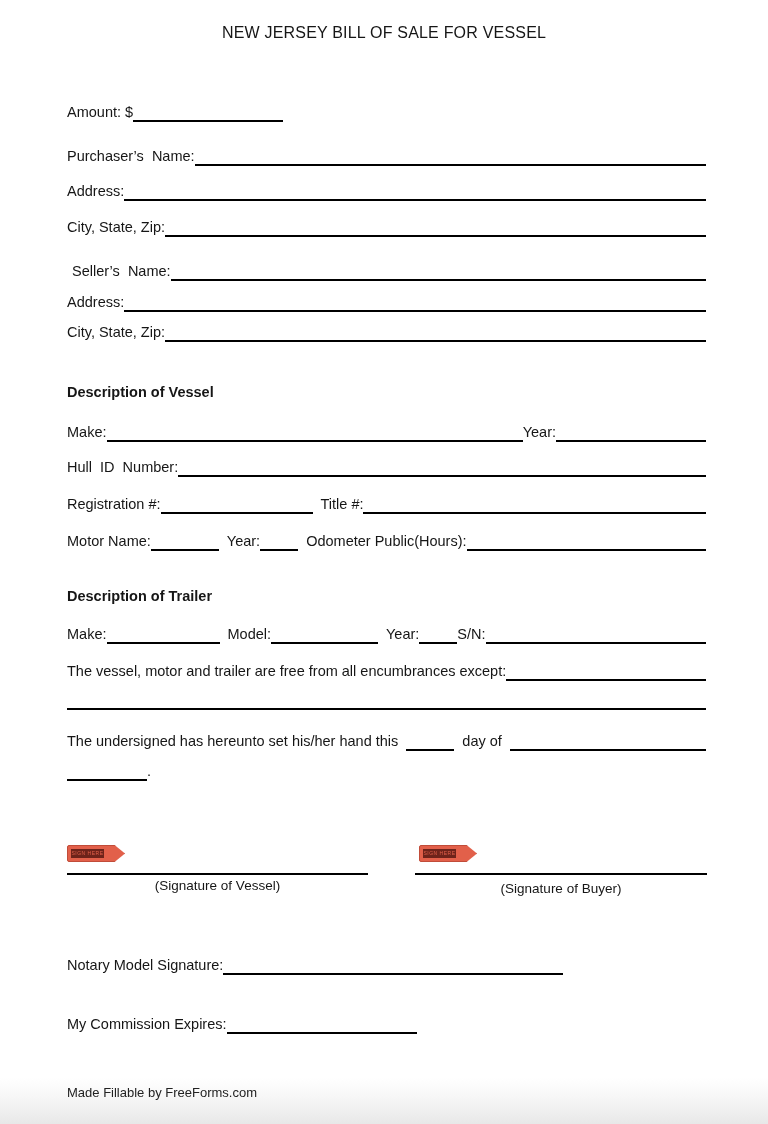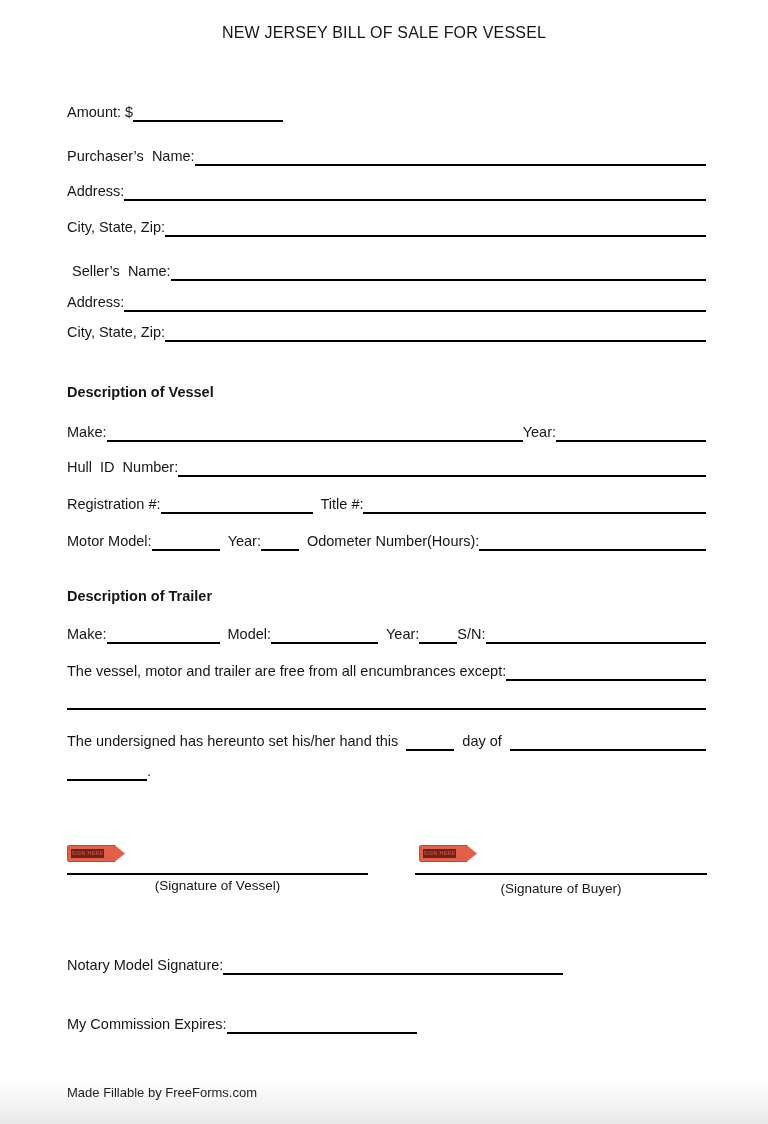--- a/index.html
+++ b/index.html
@@ -148,25 +148,25 @@
   </div>
 
   <div class="row" style="top:494px">
     <span class="lbl">Registration #:</span>
     <span class="line gap-r" style="width:152px"></span>
     <span class="lbl">Title #:</span>
     <span class="line fill"></span>
   </div>
 
   <div class="row" style="top:531px">
-    <span class="lbl">Motor Model:</span>
+    <span class="lbl">Motor Name:</span>
     <span class="line gap-r" style="width:68px"></span>
     <span class="lbl">Year:</span>
     <span class="line gap-r" style="width:38px"></span>
-    <span class="lbl">Odometer Number(Hours):</span>
+    <span class="lbl">Odometer Public(Hours):</span>
     <span class="line fill"></span>
   </div>
 
   <div class="row heading" style="top:586px">
     <span class="lbl">Description of Trailer</span>
   </div>
 
   <div class="row" style="top:624px">
     <span class="lbl">Make:</span>
     <span class="line gap-r" style="width:113px"></span>

